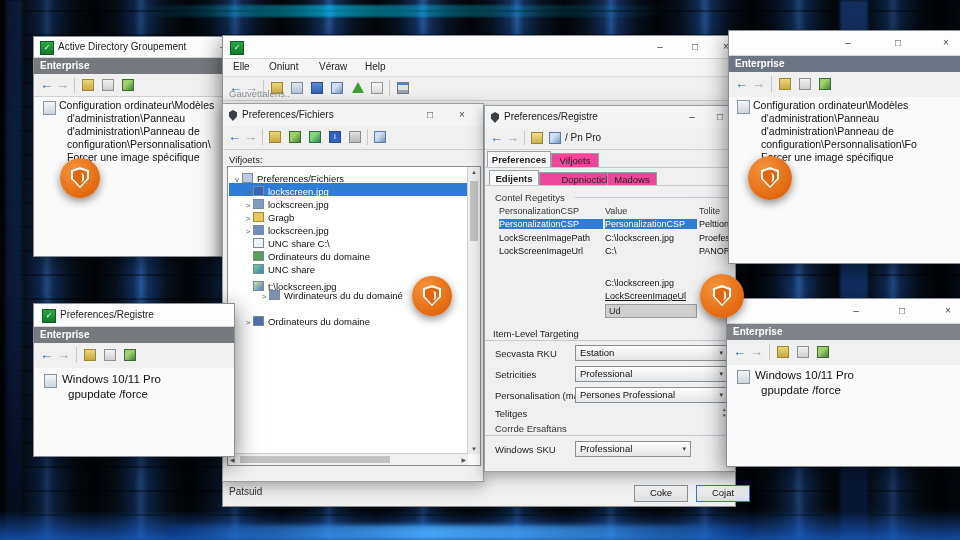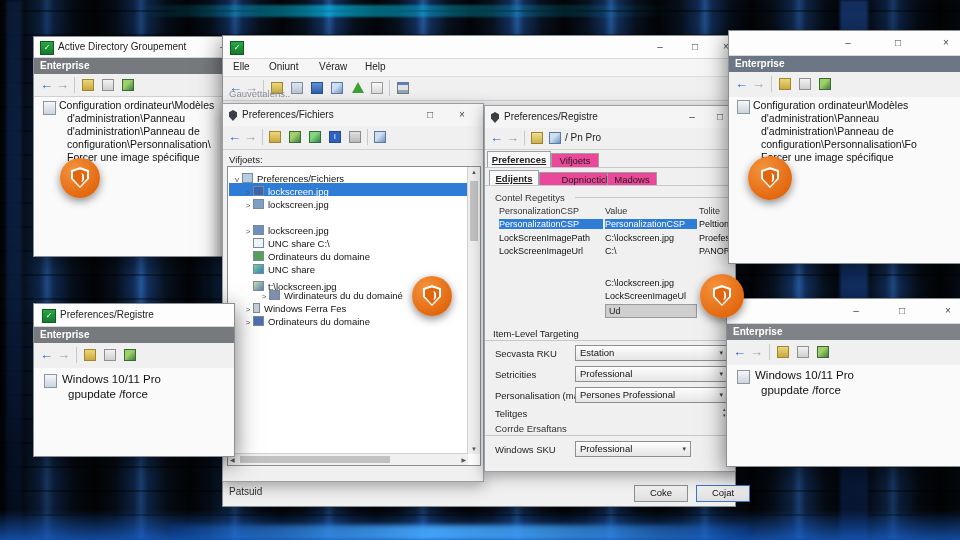--- a/index.html
+++ b/index.html
@@ -59,21 +59,21 @@
   .twisty{font-size:8px;color:#555;width:10px;display:inline-block;text-align:center;}
   .ticon{display:inline-block;width:11px;height:10px;border:1px solid #7a8a9a;vertical-align:-1px;margin-right:4px;box-sizing:border-box;}
   .tlabel{font-size:9.5px;color:#111;}
   .trow.sel{background:#2e7cd6;}
   .trow.sel .tlabel{color:#fff;}
   .scv{background:#f0f0f0;border-left:1px solid #d0d0d0;}
   .sch{background:#f0f0f0;border-top:1px solid #d0d0d0;}
   .scar{font-size:6px;color:#555;text-align:center;}
   .thumb{background:#c2c2c2;}
   .tab{font-size:9.5px;color:#222;border:1px solid #9aa0a6;border-bottom:none;background:#ec4899;text-align:center;}
-  .tab.on{background:#f8f8f8;font-weight:bold;text-decoration:underline;}
+  .tab.on{background:#f8f8f8;font-weight:bold;}
   .grp-line{height:1px;background:#c5c9cd;}
   .glabel{font-size:9.5px;color:#333;white-space:nowrap;}
   .th{font-size:9px;color:#333;white-space:nowrap;}
   .td{font-size:9px;color:#111;white-space:nowrap;}
   .selcell{background:#2e7cd6;color:#fff !important;}
   .inputbox{background:#fff;border:1px solid #8a8f94;font-size:9px;line-height:13px;padding-left:3px;box-sizing:border-box;}
   .udbox{background:#cfcfcf;border:1px solid #9a9a9a;font-size:9px;line-height:12px;padding-left:3px;box-sizing:border-box;color:#222;}
   .select{background:linear-gradient(#fefefe,#e6e6e6);border:1px solid #8a8f94;font-size:9.5px;line-height:14px;padding-left:4px;box-sizing:border-box;color:#111;white-space:nowrap;}
   .selarr{float:right;font-size:7px;color:#444;margin-right:4px;line-height:14px;}
   .flabel{font-size:9.5px;color:#222;white-space:nowrap;}
@@ -170,27 +170,27 @@
       <div class="a ic blue1" style="left:106px;top:5px;">i</div>
       <div class="a ic gfold" style="left:126px;top:5px;"></div>
       <div class="a sep" style="left:144px;top:3px;height:16px;"></div>
       <div class="a ic pic" style="left:151px;top:5px;"></div>
     </div>
     <div class="a flabel" style="left:6px;top:50px;">Vifjoets:</div>
     <div class="a treebox" style="left:4px;top:62px;width:252px;height:298px;">
       <div class="a trow" style="top:3px;"><span style="padding-left:3px;" class="twisty">v</span><span class="ticon" style="background:#b8cde0;"></span><span class="tlabel">Preferences/Fichiers</span></div>
       <div class="a trow sel" style="top:16px;"><span style="padding-left:14px;" class="twisty">&gt;</span><span class="ticon" style="background:#3a66b0;"></span><span class="tlabel">lockscreen.jpg</span></div>
       <div class="a trow" style="top:29px;"><span style="padding-left:14px;" class="twisty">&gt;</span><span class="ticon" style="background:#7f9fc0;"></span><span class="tlabel">lockscreen.jpg</span></div>
+      <div class="a trow" style="top:42px;"><span style="padding-left:14px;" class="twisty">&gt;</span><span class="ticon" style="background:#e7c95f;border-color:#a88a30;"></span><span class="tlabel">Gragb</span></div>
       <div class="a trow" style="top:55px;"><span style="padding-left:14px;" class="twisty">&gt;</span><span class="ticon" style="background:#6f8fbf;"></span><span class="tlabel">lockscreen.jpg</span></div>
       <div class="a trow" style="top:68px;"><span style="padding-left:14px;" class="twisty"></span><span class="ticon" style="background:#eef3f8;"></span><span class="tlabel">UNC share C:\</span></div>
       <div class="a trow" style="top:81px;"><span style="padding-left:14px;" class="twisty"></span><span class="ticon" style="background:#57a05a;"></span><span class="tlabel">Ordinateurs du domaine</span></div>
       <div class="a trow" style="top:94px;"><span style="padding-left:14px;" class="twisty"></span><span class="ticon" style="background:linear-gradient(135deg,#7fcf8f,#2f7fbf);"></span><span class="tlabel">UNC share</span></div>
       <div class="a trow" style="top:111px;"><span style="padding-left:14px;" class="twisty"></span><span class="ticon" style="background:linear-gradient(135deg,#cfe0a0,#4f7fbf);"></span><span class="tlabel">t:\lockscreen.jpg</span></div>
       <div class="a trow" style="top:120px;padding-left:16px;"><span style="padding-left:14px;" class="twisty">&gt;</span><span class="ticon" style="background:#7f8fb0;"></span><span class="tlabel">Wirdinateurs du du domainé</span></div>
-      <div class="a trow" style="top:133px;"><span style="padding-left:14px;" class="twisty">&gt;</span><span class="ticon" style="background:#c8ccd4;width:7px;"></span><span class="tlabel">Windows Ferra Fes</span></div>
       <div class="a trow" style="top:146px;"><span style="padding-left:14px;" class="twisty">&gt;</span><span class="ticon" style="background:#4f6faf;"></span><span class="tlabel">Ordinateurs du domaine</span></div>
 
       <div class="a scv" style="right:0;top:0;width:12px;bottom:11px;">
         <div class="a scar" style="left:0;right:0;top:2px;">▲</div>
         <div class="a scar" style="left:0;right:0;bottom:2px;">▼</div>
         <div class="a thumb" style="left:2px;right:2px;top:14px;height:60px;"></div>
       </div>
 
       <div class="a sch" style="left:0;right:12px;bottom:0;height:11px;">
         <div class="a scar" style="left:2px;top:2px;">◀</div>
@@ -241,21 +241,21 @@
       <div class="a td" style="left:2px;top:1px;">LockScreenImagePath</div>
       <div class="a td" style="left:108px;top:1px;">C:\lockscreen.jpg</div>
       <div class="a td" style="left:202px;top:1px;">Proefessional</div>
     </div>
     <div class="a" style="left:12px;top:139px;width:200px;height:13px;">
       <div class="a td" style="left:2px;top:1px;">LockScreenImageUrl</div>
       <div class="a td" style="left:108px;top:1px;">C:\</div>
       <div class="a td" style="left:202px;top:1px;">PANORD DW</div>
     </div>
     <div class="a td" style="left:120px;top:172px;">C:\lockscreen.jpg</div>
-    <div class="a td" style="left:120px;top:185px;">LockScreenImageUl</div>
+    <div class="a td" style="left:120px;top:185px;text-decoration:underline;">LockScreenImageUl</div>
     <div class="a udbox" style="left:120px;top:198px;width:92px;height:14px;">Ud</div>
 
     <div class="a glabel" style="left:8px;top:222px;color:#222;">Item-Level Targeting</div>
     <div class="a grp-line" style="left:0;top:234px;right:0;"></div>
 
     <div class="a flabel" style="left:10px;top:242px;">Secvasta RKU</div>
     <div class="a select" style="left:90px;top:239px;width:153px;height:16px;"><span class="selarr">▾</span><span>Estation</span></div>
 
     <div class="a flabel" style="left:10px;top:263px;">Setricities</div>
     <div class="a select" style="left:90px;top:260px;width:153px;height:16px;"><span class="selarr">▾</span><span>Professional</span></div>

